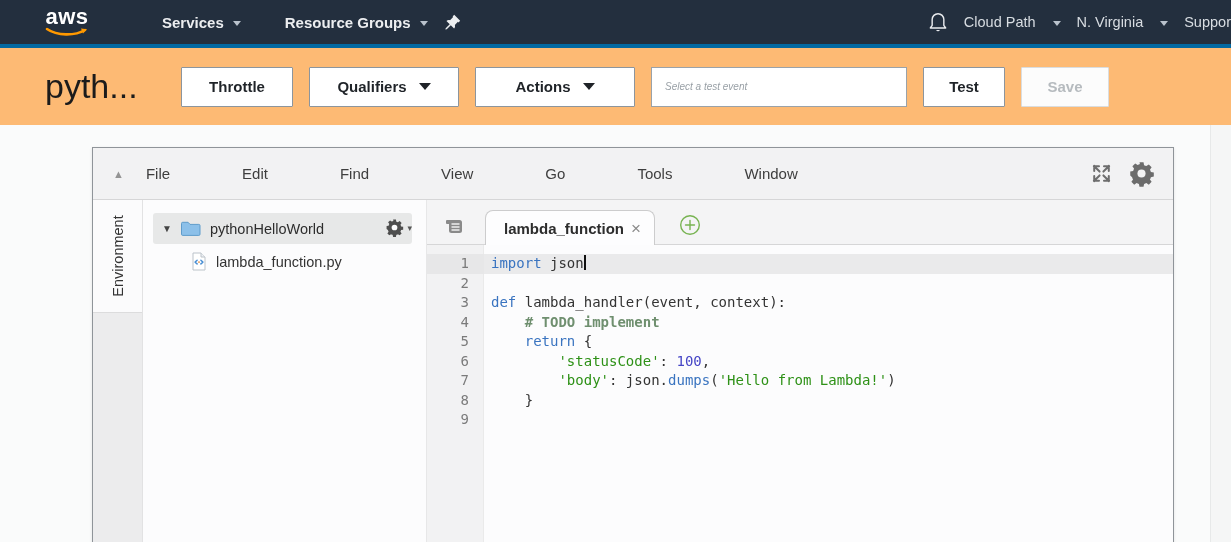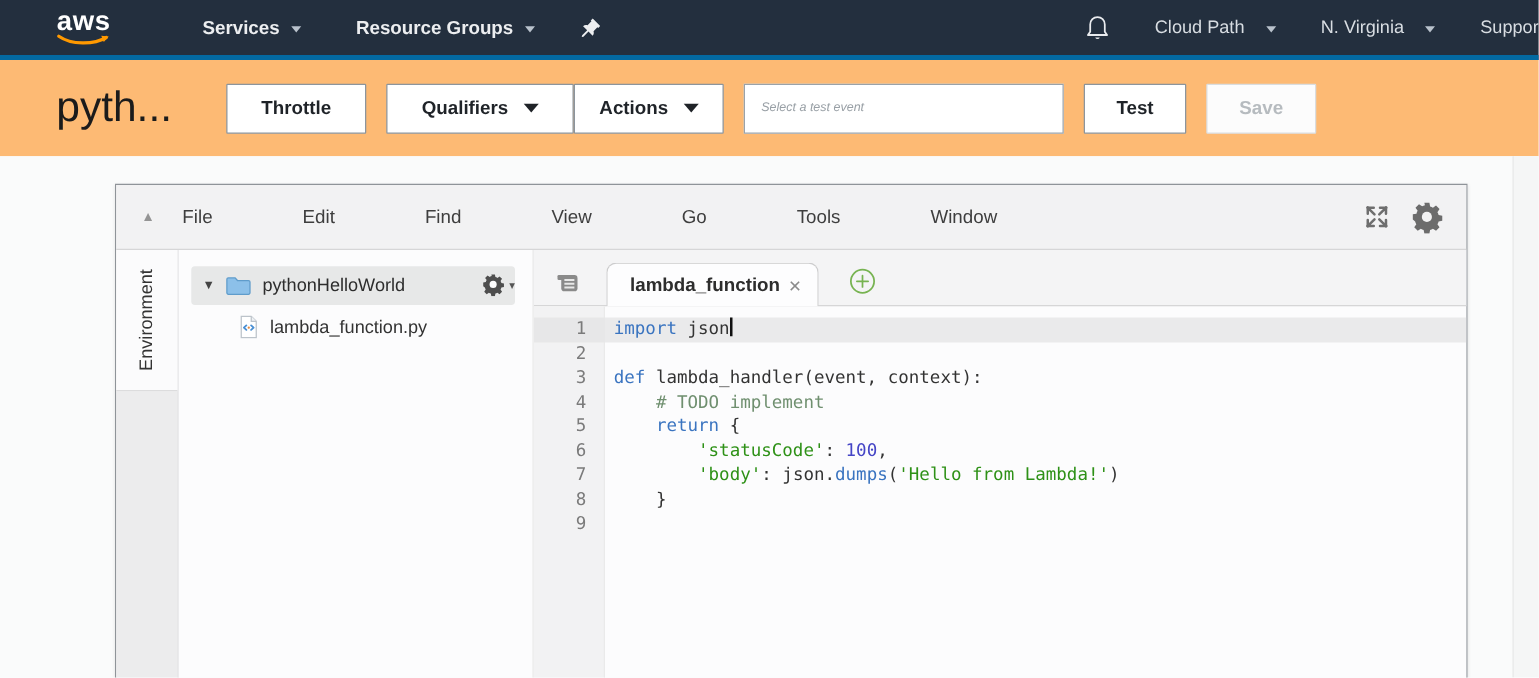--- a/index.html
+++ b/index.html
@@ -9,34 +9,34 @@
   
   .navbar { height:48px; background:#232f3e; display:flex; align-items:center;
             color:#e9ebee; border-bottom:4px solid #0369a1; }
   .aws-logo { margin-left:42px; position:relative; width:50px; text-align:center; }
   .aws-logo .word { font-size:22px; font-weight:bold; color:#ffffff; letter-spacing:0.5px; line-height:20px; }
   .aws-logo svg { display:block; margin:0 auto; }
   .nav-item { font-size:15px; font-weight:bold; color:#eceef0; display:flex; align-items:center; gap:9px; cursor:default; }
   .nav-item.light { font-weight:normal; font-size:14.5px; color:#d8dde2; }
   .chev { width:0; height:0; border-left:4.5px solid transparent; border-right:4.5px solid transparent;
           border-top:5px solid #b9c2cc; display:inline-block; margin-top:2px; }
-  .ml70{margin-left:70px;} .ml44{margin-left:44px;} .ml36{margin-left:36px;gap:17px;}
+  .ml70{margin-left:70px;} .ml44{margin-left:44px;} .ml36{margin-left:16px;gap:17px;}
   .nav-right { margin-left:auto; display:flex; align-items:center; padding-right:0; }
 
   
   .fn-header { height:77px; background:#fdba74; display:flex; align-items:center; padding-left:45px; }
   .fn-title { font-size:34px; color:#1b1b1b; width:122px; white-space:nowrap; overflow:hidden; }
   .btn { height:40px; border:1px solid #8c959d; background:#ffffff; color:#1f2328;
          font-weight:bold; font-size:15px; display:flex; align-items:center; justify-content:center;
          gap:12px; border-radius:1px; cursor:pointer; }
   .btn .tri { width:0; height:0; border-left:6px solid transparent; border-right:6px solid transparent;
               border-top:7px solid #1f2328; display:inline-block; }
   .btn-throttle { width:112px; margin-left:14px; }
   .btn-qualifiers { width:150px; margin-left:16px; }
-  .btn-actions { width:120px; }
+  .btn-actions { width:160px; margin-left:16px; }
   .select-event { width:256px; margin-left:16px; height:40px; border:1px solid #9aa2a9; background:#fff;
                   display:flex; align-items:center; justify-content:space-between; padding:0 13px; cursor:pointer; }
   .select-event .ph { font-style:italic; color:#99a0a6; font-size:10px; }
   .btn-test { width:82px; margin-left:16px; }
   .btn-save { width:88px; margin-left:16px; color:#b6bbbf; border-color:#dadddf; background:#fcfcfc; cursor:default; }
 
   
   .content { position:relative; height:417px; background:#fafbfb; }
   .right-strip { position:absolute; right:0; top:0; bottom:0; width:21px;
                  background:#f5f6f6; border-left:1px solid #e7e9e9; }
@@ -90,21 +90,21 @@
                border-right:1px solid #eaeaea; }
   .code-row { display:flex; position:relative; }
   .gutter-cell { width:57px; flex:none; text-align:right; padding-right:15px; color:#7b7b7b; cursor:default; }
   .text-cell { flex:1; padding-left:7px; white-space:pre; color:#333; cursor:text; }
   .row-active .gutter-cell { background:#e7e7e8; }
   .row-active .text-cell { background:#eaeaeb; }
   .kw  { color:#3a74c0; }
   .fn  { color:#3a74c0; }
   .str { color:#2e9117; }
   .num { color:#4545c6; }
-  .cm  { color:#6f8f6f; }
+  .cm  { color:#6f8f6f;font-weight:bold; }
   .pl  { color:#333333; }
   .cursor { display:inline-block; width:2px; height:15px; background:#111; vertical-align:-2px; }
 </style>
 </head>
 <body>
 
 <header class="navbar">
   <div class="aws-logo">
     <div class="word">aws</div>
     <svg width="44" height="10" viewBox="0 0 44 10">

